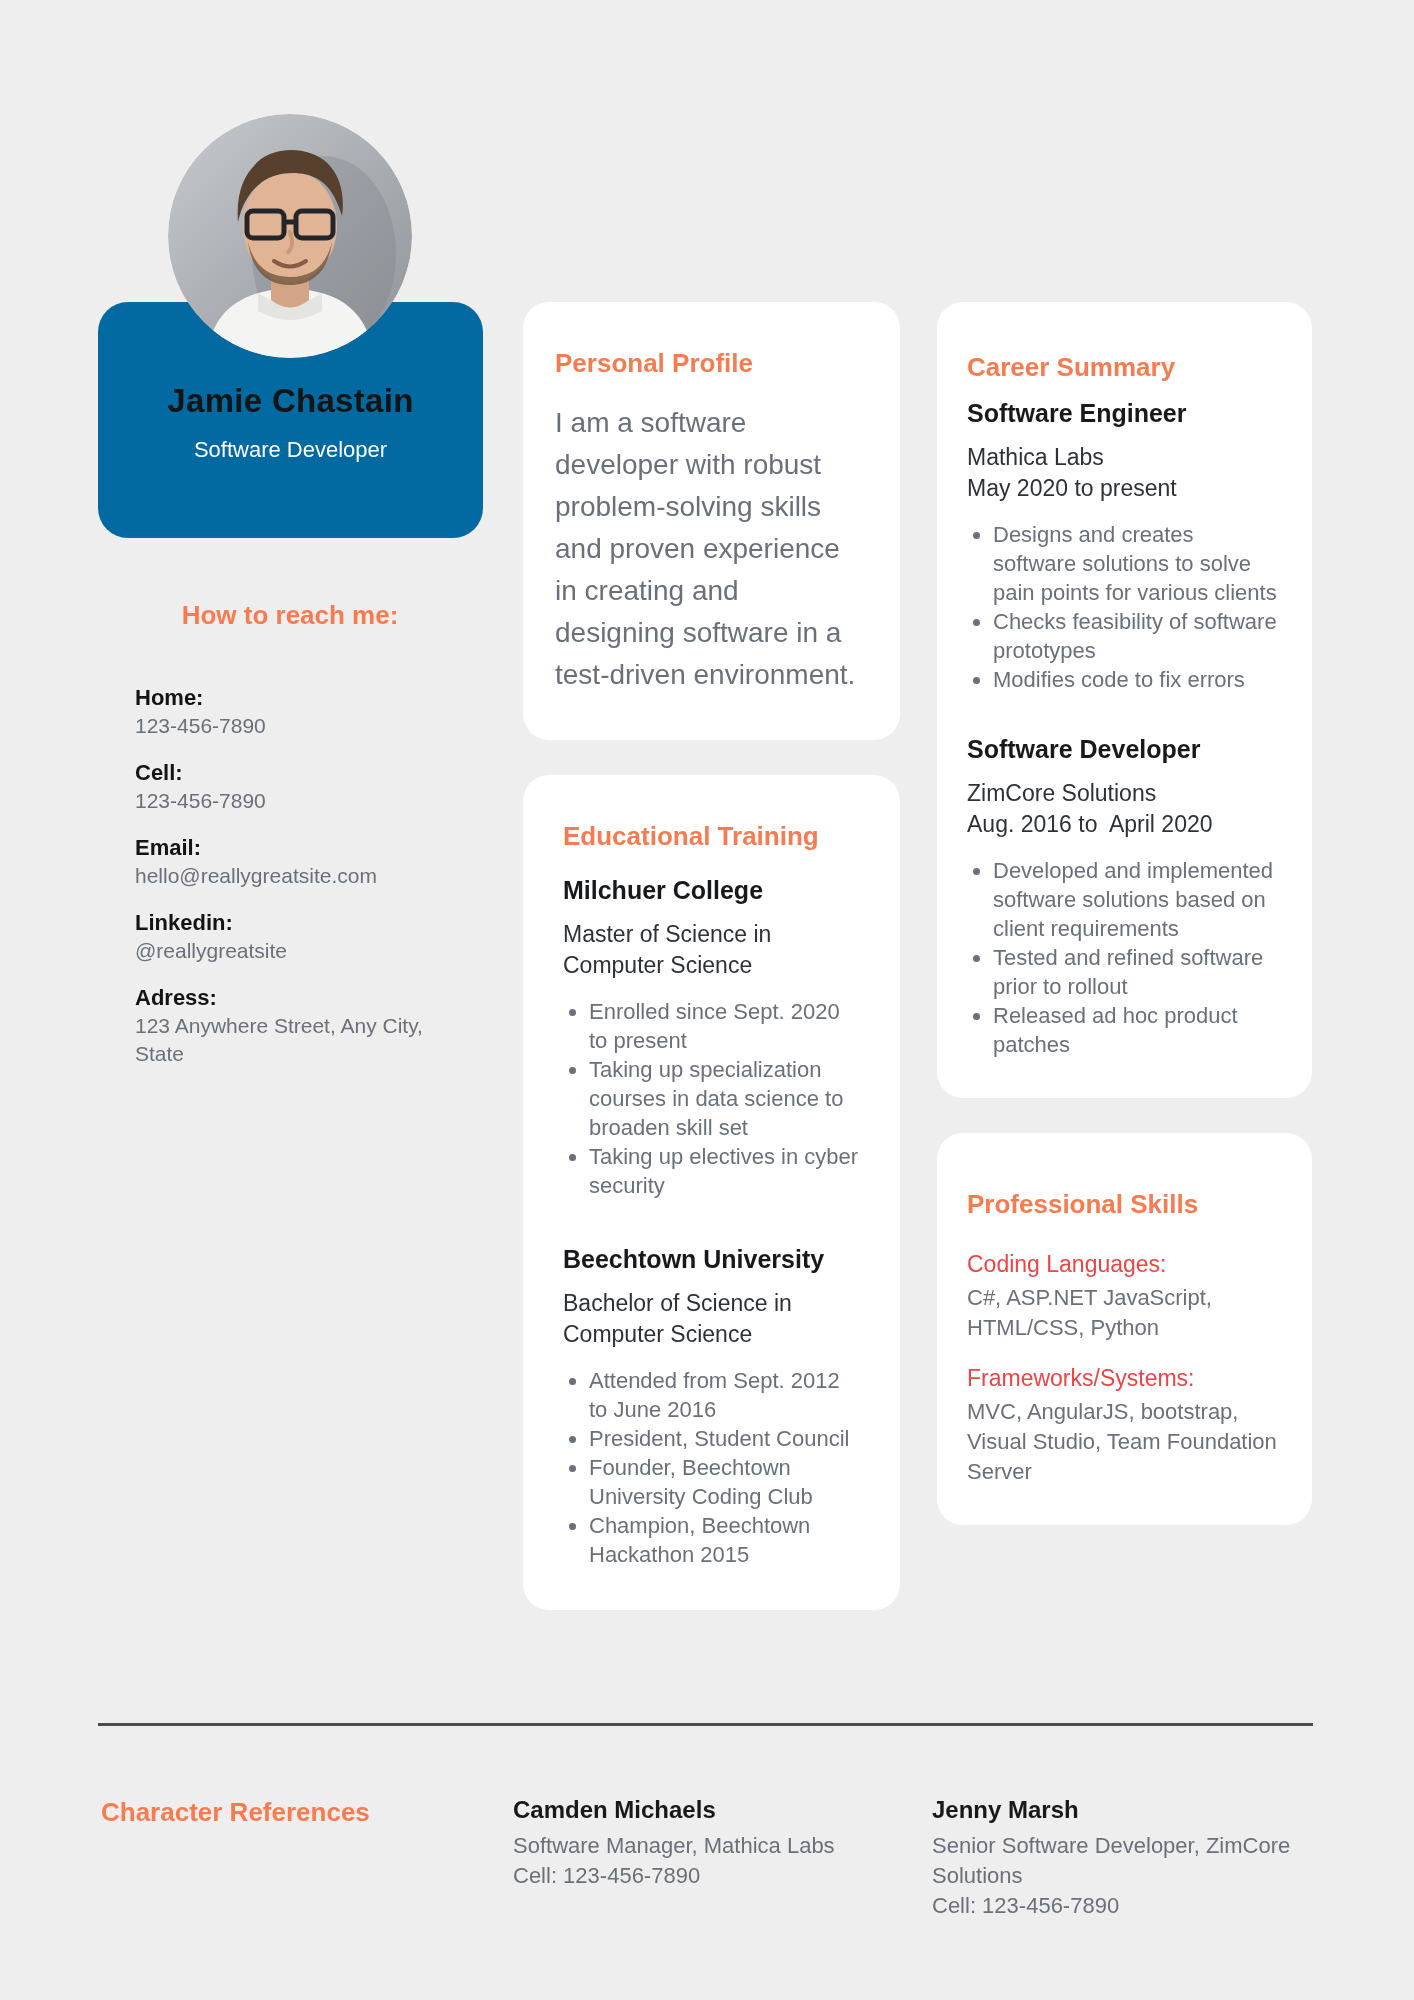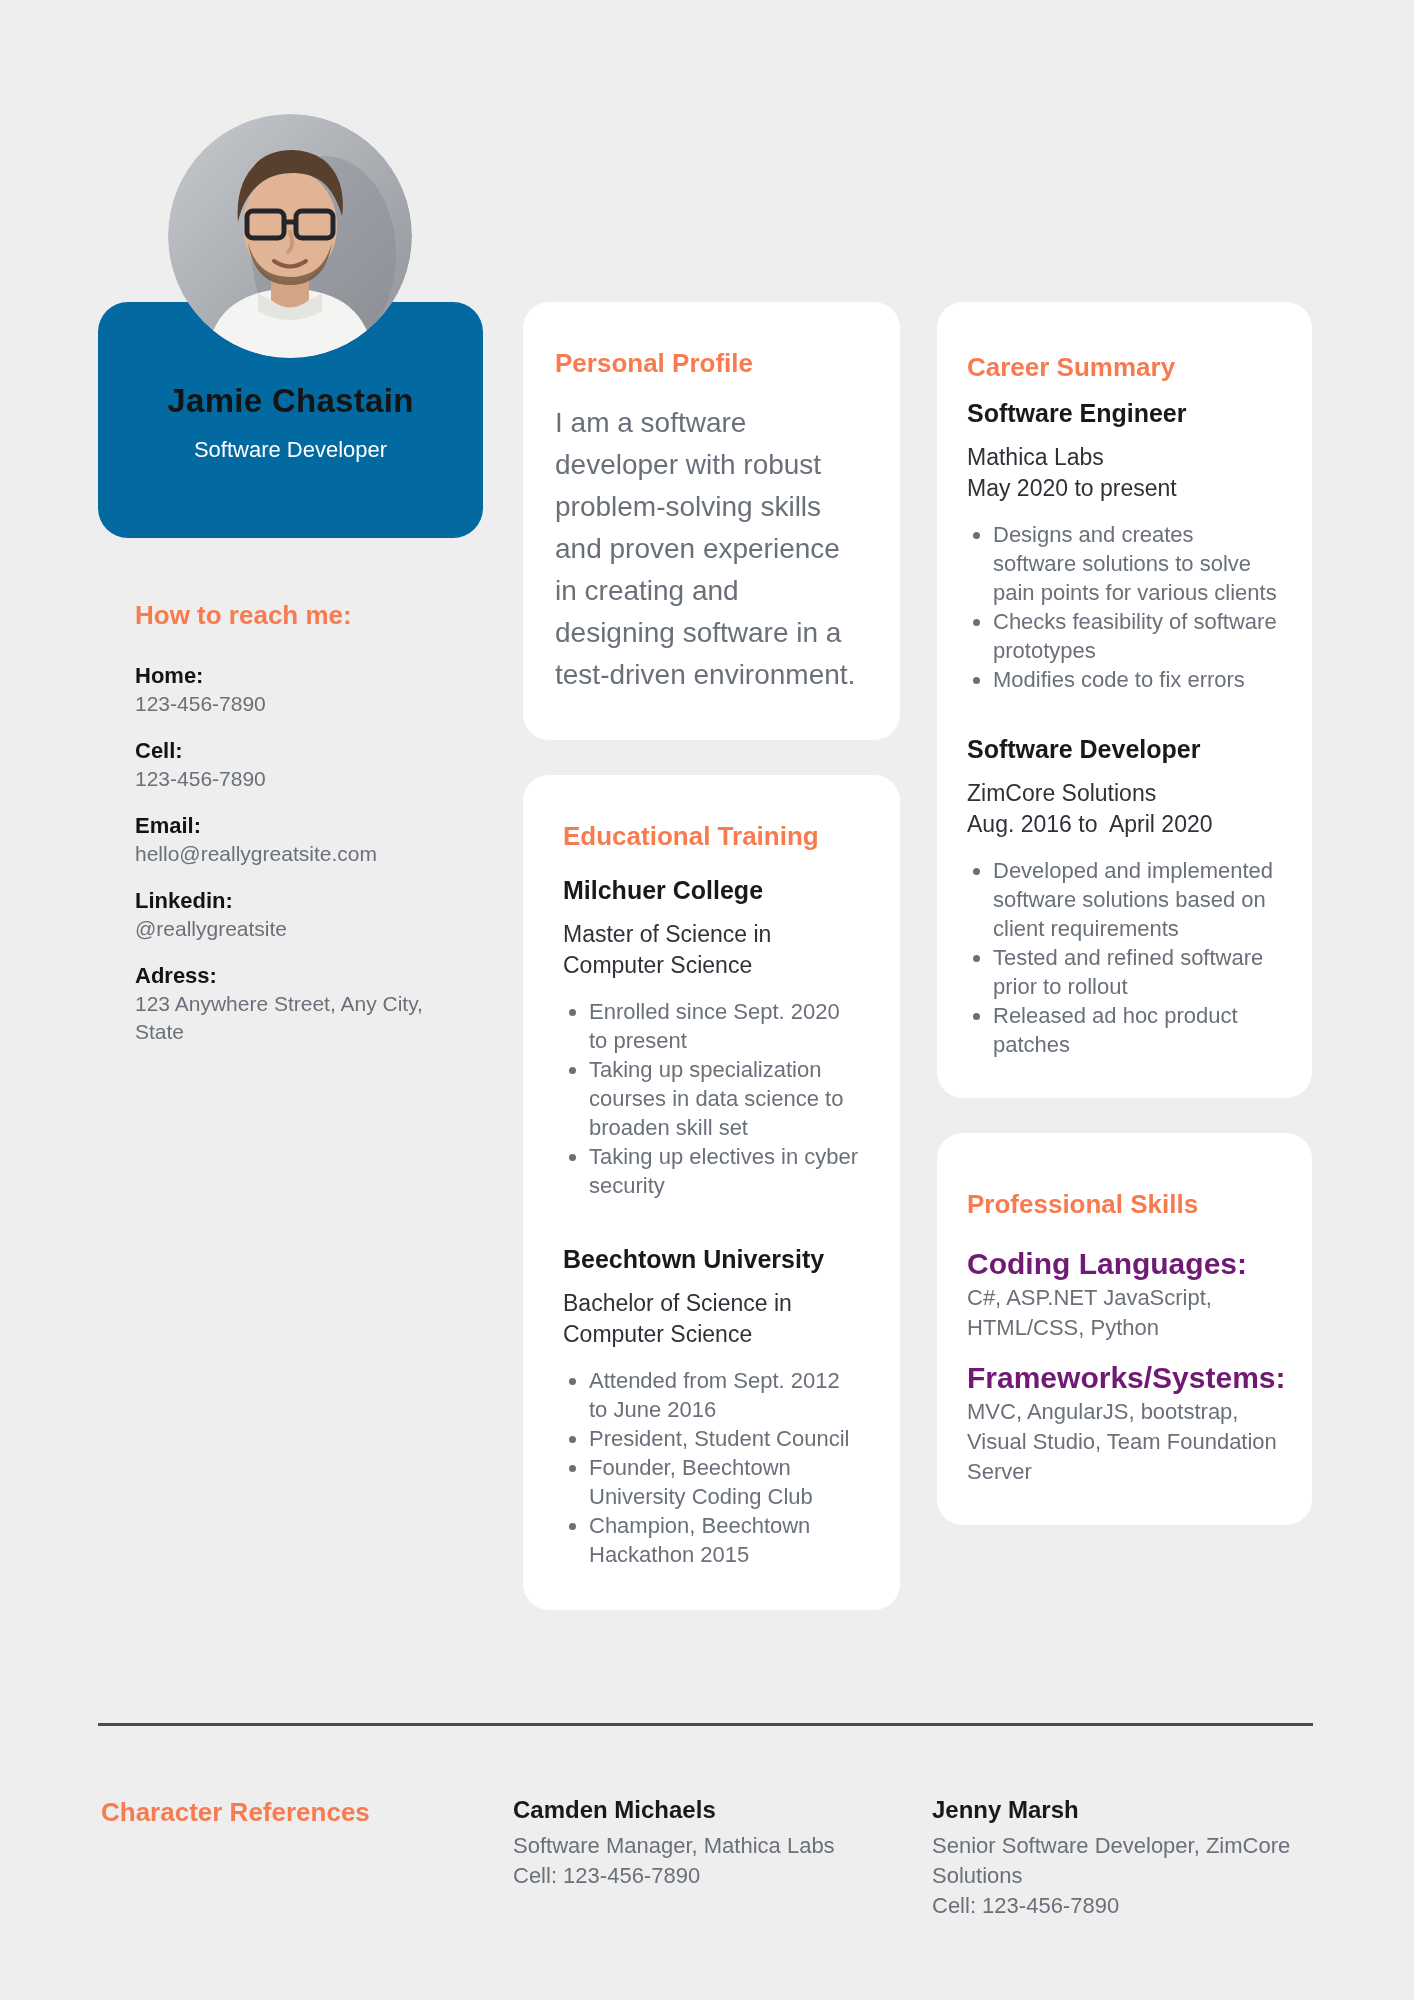--- a/index.html
+++ b/index.html
@@ -20,21 +20,21 @@
     position:absolute; left:98px; top:302px; width:385px; height:236px;
     background:#0369a1; border-radius:30px; z-index:1;
     text-align:center; box-sizing:border-box; padding-top:80px;
   }
   .name { font-size:33px; font-weight:bold; color:#141414; letter-spacing:0.3px; }
   .job-title { margin-top:17px; font-size:22px; color:#ffffff; }
 
   .section-heading { color:#f87b50; font-weight:bold; font-size:26px; line-height:30px; margin:0; }
 
   .contact { position:absolute; left:135px; top:600px; width:310px; }
-  .contact .section-heading { margin-bottom:32px; }
+  .contact .section-heading { margin-bottom:54px;text-align:center; }
   .contact-item { margin-bottom:19px; }
   .contact-label { font-weight:bold; color:#141414; font-size:22px; line-height:28px; }
   .contact-value { color:#6a707a; font-size:21px; line-height:28px; }
 
   
   .card { position:absolute; background:#ffffff; border-radius:26px; box-sizing:border-box; }
   .card-profile   { left:523px; top:302px;  width:377px; height:438px; padding:46px 32px; }
   .card-education { left:523px; top:775px;  width:377px; height:835px; padding:46px 40px; }
   .card-career    { left:937px; top:302px;  width:375px; height:796px; padding:50px 30px; }
   .card-skills    { left:937px; top:1133px; width:375px; height:392px; padding:56px 30px; }
@@ -51,21 +51,21 @@
   .bullets {
     margin:16px 0 0 0; padding-left:26px;
     color:#6a707a; font-size:22px; line-height:29px;
     list-style:disc;
   }
   .bullets li { margin:0; }
   .edu-block + .edu-block { margin-top:44px; }
   .job + .job { margin-top:40px; }
 
   .skill-group + .skill-group { margin-top:20px; }
-  .skill-label { font-weight:bold; color:#701a75; font-size:30px; line-height:30px; }
+  .skill-label { font-weight:normal; color:#ef4444; font-size:23px; line-height:30px; }
   .skill-value { color:#6a707a; font-size:22px; line-height:30px; margin-top:4px; width:310px; }
 
   
   .footer-rule { position:absolute; left:98px; top:1723px; width:1215px; height:3px; background:#4c4c4c; }
   .refs-heading { position:absolute; left:101px; top:1797px; }
   .reference { position:absolute; top:1795px; }
   .ref-1 { left:513px; width:370px; }
   .ref-2 { left:932px; width:375px; }
   .ref-name { font-weight:bold; font-size:24px; line-height:30px; color:#17191c; margin-bottom:6px; }
   .ref-line { color:#6a707a; font-size:22px; line-height:30px; }

